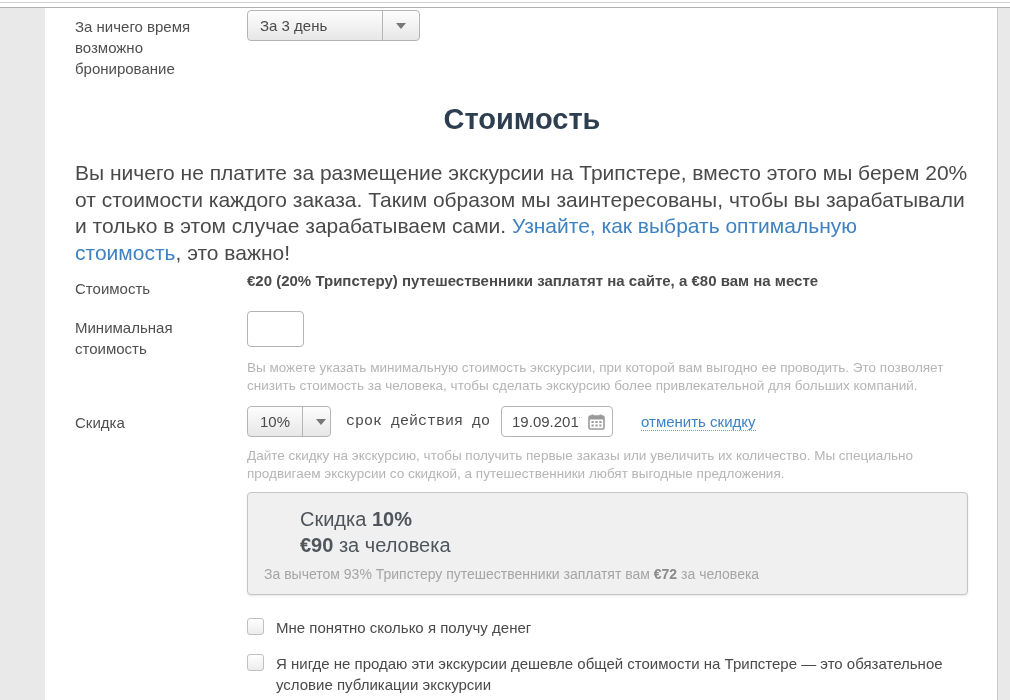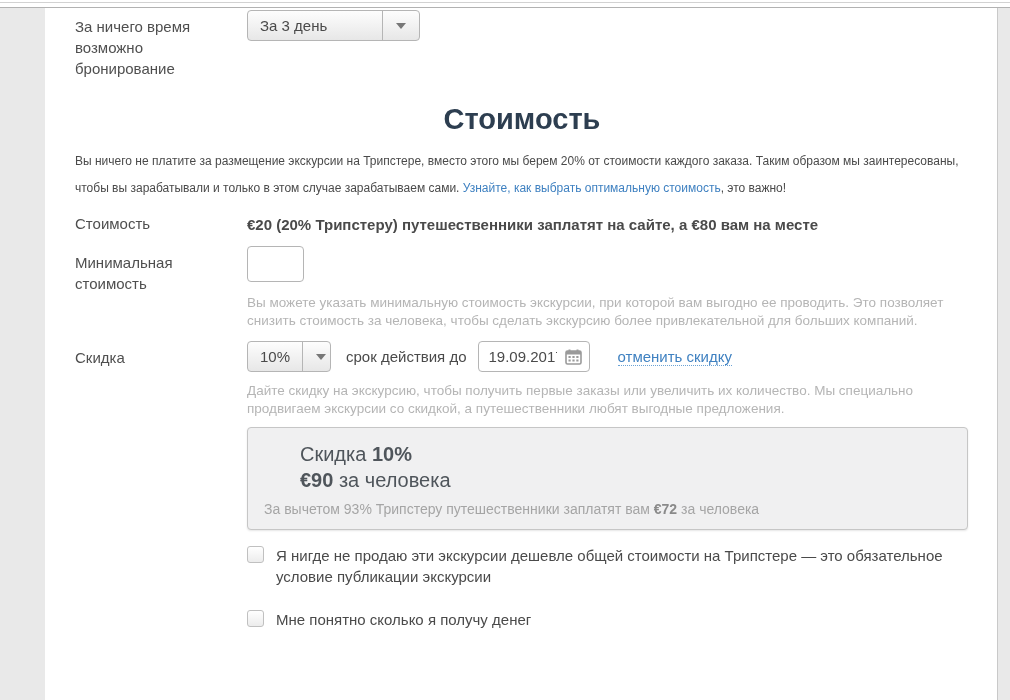--- a/index.html
+++ b/index.html
@@ -26,32 +26,32 @@
   .s-arr { width:37px; flex:none; border-left:1px solid #b5b5b5; display:flex; align-items:center; justify-content:center; }
   .tri { width:0; height:0; border-left:5px solid transparent; border-right:5px solid transparent; border-top:6px solid #777; }
   .w-booking { width:173px; } .w-currency { width:76px; } .w-unit { width:164px; } .w-discount { width:84px; }
 
   .input { height:31px; border:1px solid #b5b5b5; border-radius:4px; background:#fff;
            padding:0 10px; font-size:15px; color:#4a4a4a; font-family:inherit; outline:none; }
 
   .hint { font-size:13.5px; line-height:17.5px; color:#b5b5b5; }
 
   .section-title { margin-top:24px; text-align:center; font-size:29px; font-weight:bold; color:#2d3e50; }
-  .intro { margin-top:12px; max-width:905px; font-size:12px; line-height:26.5px; color:#4a4a4a; }
+  .intro { margin-top:24px; max-width:905px; font-size:21px; line-height:26.5px; color:#4a4a4a; }
   a.link { color:#3f81c1; text-decoration:none; cursor:pointer; }
   a.dotted { border-bottom:1px dotted #6ba3d6; font-size:15px; white-space:nowrap; }
 
   .booking-row { padding-top:2px; }
   .price-row { margin-top:6px; }
   .ctrl-line { display:flex; align-items:center; }
-  .bold-summary { margin-top:9px; font-size:15px; font-weight:bold; color:#4a4a4a; }
+  .bold-summary { font-size:15px; font-weight:bold; color:#4a4a4a; }
 
   .minprice-row { margin-top:12px; }
   .discount-row { margin-top:12px; }
-  .until-label { font-size:15px; color:#4a4a4a; margin:0 0 0 15px; white-space:nowrap; }
+  .until-label { font-size:15px; color:#4a4a4a; margin:0 0 0 15px; white-space:nowrap;font-family:Liberation Mono, monospace; }
   .date-wrap { position:relative; display:inline-flex; align-items:center; margin-left:11px; }
   .cal-icon { position:absolute; right:8px; display:flex; }
 
   .summary-box { margin-top:10px; width:721px; background:#f0f0f1; border:1px solid #c6c6c6;
                  border-radius:4px; padding:13px 16px 12px; box-shadow:0 1px 2px rgba(0,0,0,.10); }
   .summary-box .big { font-size:20px; line-height:26px; color:#4f555b;margin-left:36px; }
   .summary-box .note { margin-top:8px; font-size:14px; color:#a5a5a5; }
   .summary-box .note b { color:#8a8a8a; }
 
   .checkbox { width:17px; height:17px; flex:none; border:1px solid #c0c0c0; border-radius:3px;
@@ -137,27 +137,27 @@
             <a class="link dotted" style="margin-left:28px;">отменить скидку</a>
           </div>
           <div class="hint" style="margin-top:10px;max-width:765px;">Дайте скидку на экскурсию, чтобы получить первые заказы или увеличить их количество. Мы специально продвигаем экскурсии со скидкой, а путешественники любят выгодные предложения.</div>
 
           <div class="summary-box">
             <div class="big"><span>Скидка </span><b>10%</b></div>
             <div class="big"><b>€90</b><span> за человека</span></div>
             <div class="note"><span>За вычетом 93% Трипстеру путешественники заплатят вам </span><b>€72</b><span> за человека</span></div>
           </div>
 
+          <div class="cb-row cb1">
+            <div class="checkbox"></div>
+            <div class="cb-label">Мне понятно сколько я получу денег</div>
+          </div>
           <div class="cb-row cb2">
             <div class="checkbox"></div>
             <div class="cb-label">Я нигде не продаю эти экскурсии дешевле общей стоимости на Трипстере — это обязательное условие публикации экскурсии</div>
-          </div>
-          <div class="cb-row cb1">
-            <div class="checkbox"></div>
-            <div class="cb-label">Мне понятно сколько я получу денег</div>
           </div>
         </div>
       </div>
 
     </div>
   </div>
 
   <div class="gutter-right"></div>
 </div>
 

